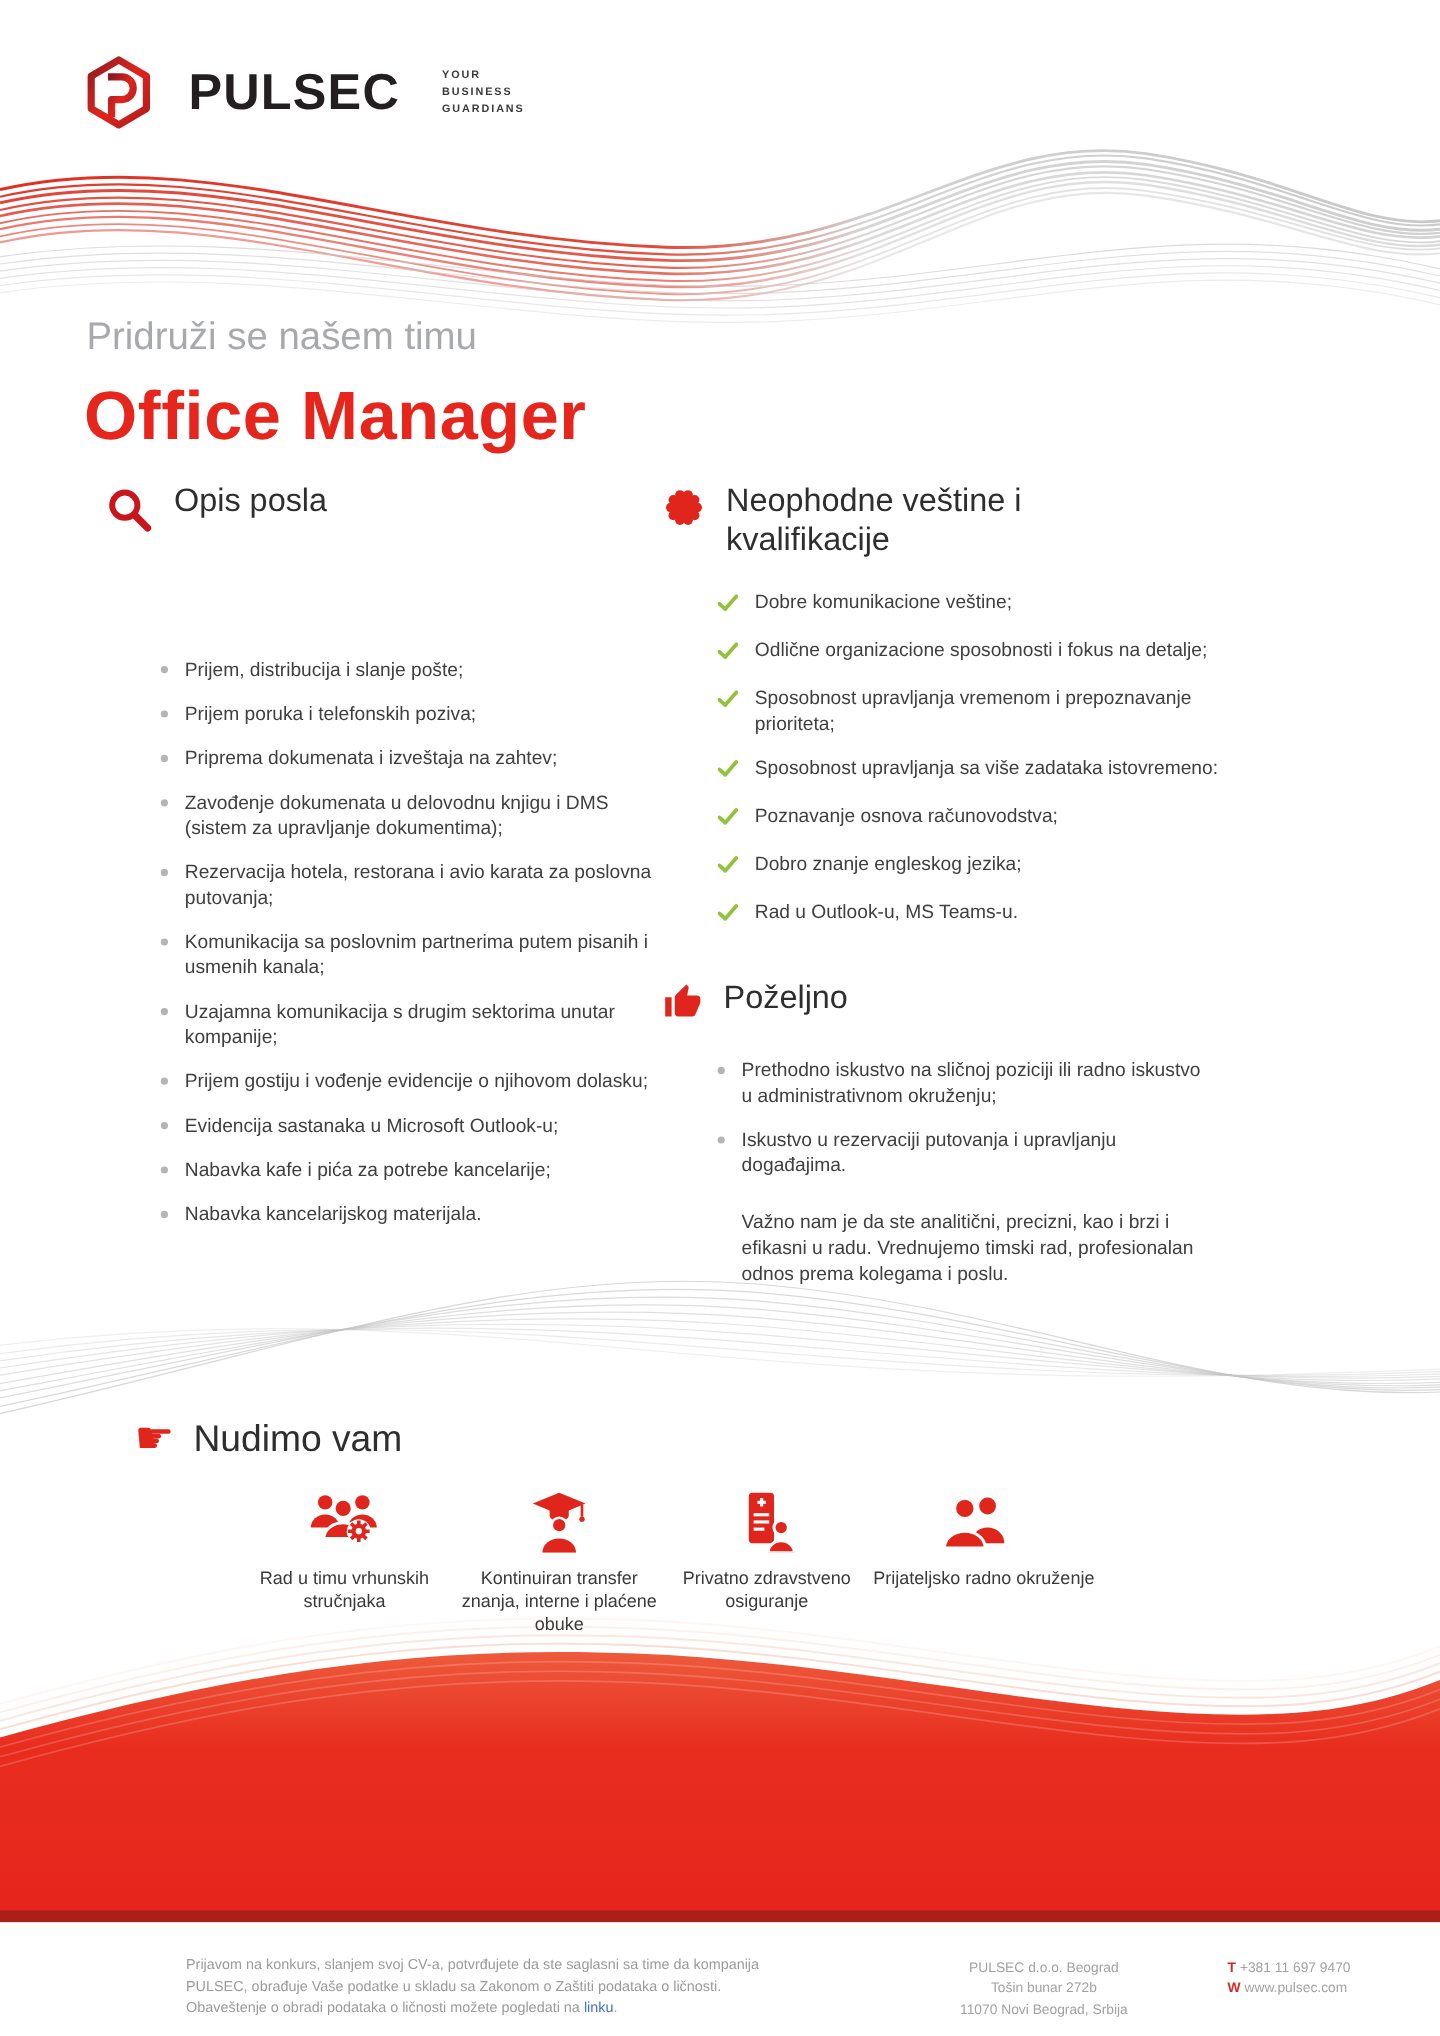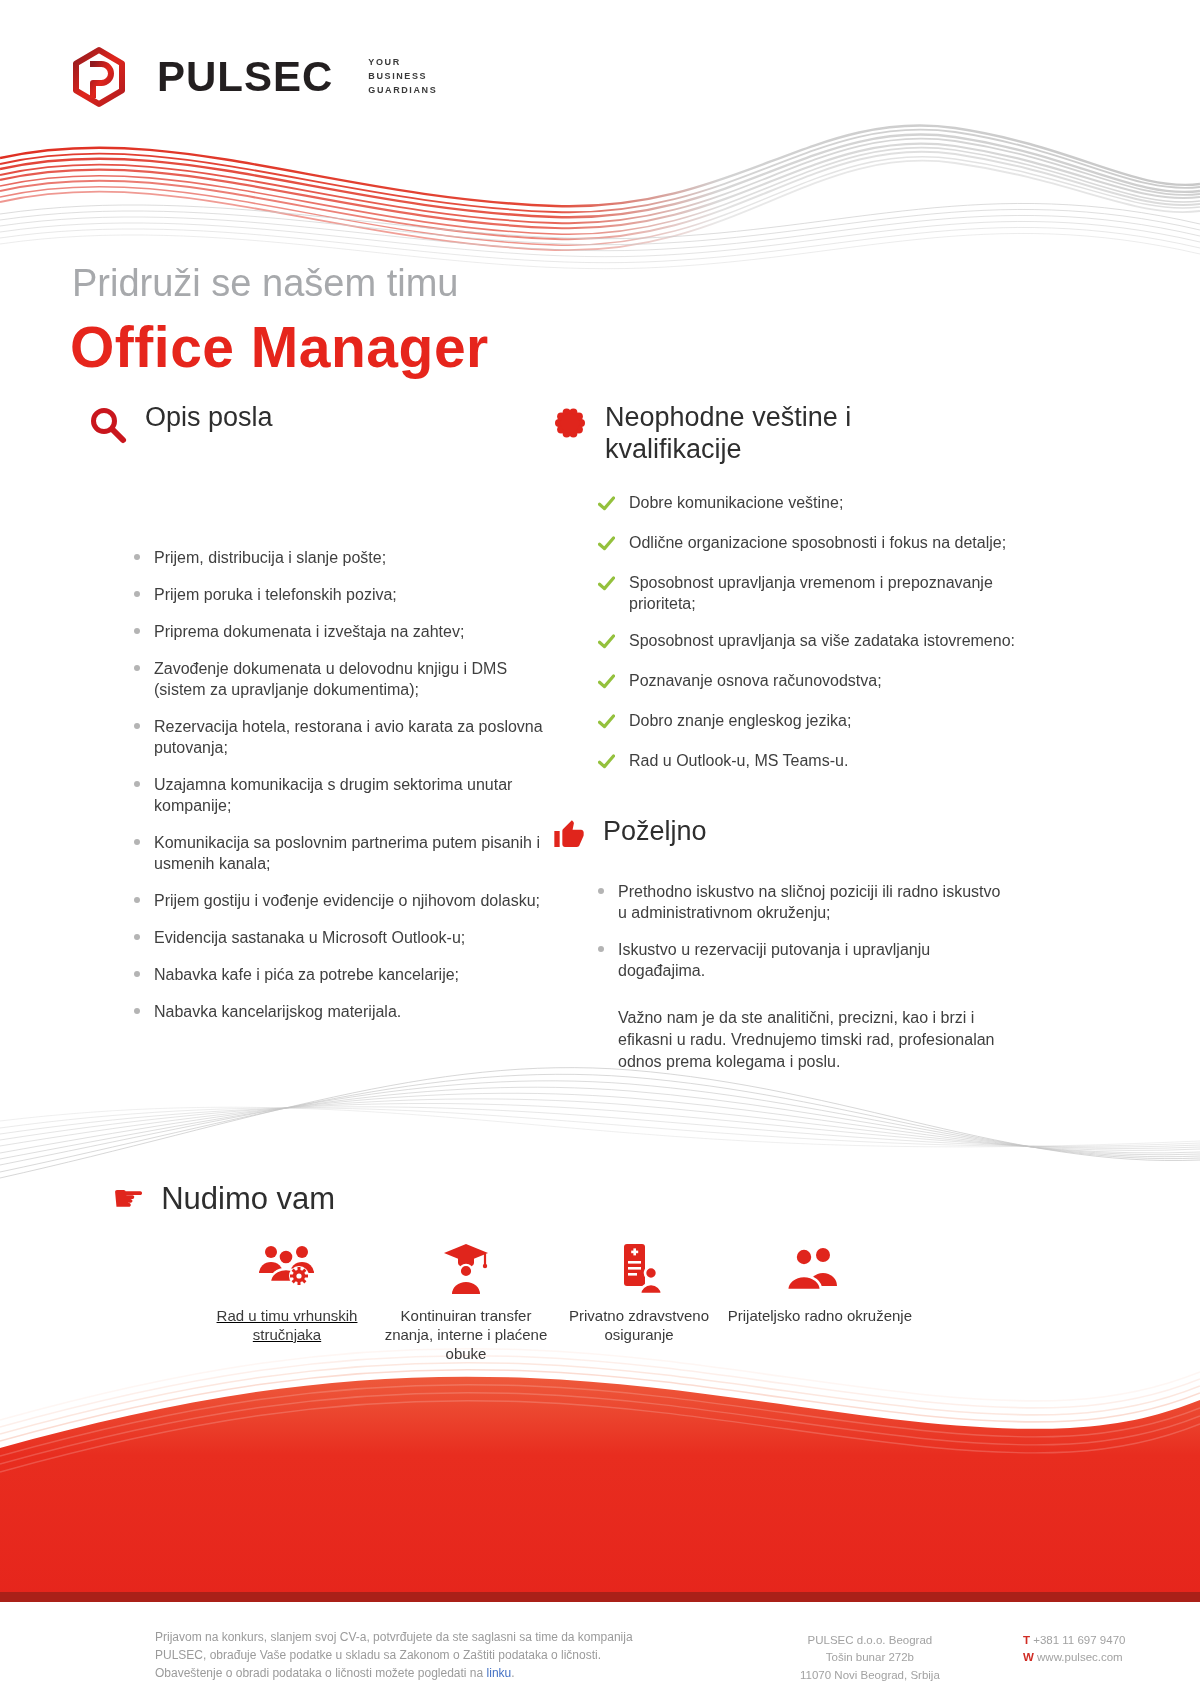--- a/index.html
+++ b/index.html
@@ -8,21 +8,21 @@
 
   
   .logo{position:absolute;left:70px;top:46px;display:flex;align-items:center;gap:29px;z-index:5;}
   .wordmark{font-size:42px;font-weight:bold;color:#231f20;letter-spacing:1px;line-height:1;}
   .tagline{font-size:9px;font-weight:bold;color:#3a3a3a;letter-spacing:1.6px;line-height:1.55;margin-left:6px;}
 
   
   .hdr-waves{position:absolute;left:0;top:96px;width:1200px;height:175px;z-index:1;}
   .mid-waves{position:absolute;left:0;top:1026px;width:1200px;height:175px;z-index:1;}
 
-  .kicker{position:absolute;left:72px;top:262px;font-size:38px;color:#a7a9ac;z-index:5;}
+  .kicker{position:absolute;left:72px;top:262px;font-size:32px;color:#a7a9ac;z-index:5;}
   .title{position:absolute;left:70px;top:314px;font-size:57px;font-weight:bold;color:#e6251c;letter-spacing:.5px;z-index:5;}
 
   .col-left{position:absolute;left:88px;top:402px;width:462px;z-index:5;}
   .col-right{position:absolute;left:552px;top:402px;width:478px;z-index:5;}
 
   .sec-head{display:flex;gap:17px;align-items:flex-start;}
   .sec-head .t{font-size:27px;color:#2e2e2e;line-height:1.18;}
   .sec-head .ic{flex:0 0 auto;margin-top:3px;}
 
   .list{list-style:none;margin:0;padding:0;display:flex;flex-direction:column;gap:16px;margin-left:46px;}
@@ -36,21 +36,21 @@
   .list-pref{margin-top:26px;}
   .note{margin:26px 0 0 66px;width:400px;font-size:16px;line-height:22px;color:#3f3f3f;}
 
   
   .offer-head{position:absolute;left:112px;top:1180px;display:flex;gap:16px;align-items:center;z-index:5;}
   .offer-head .hand{font-size:37px;color:#e0251c;line-height:1;}
   .offer-head .t{font-size:31px;color:#2e2e2e;}
   .benefit{position:absolute;top:1240px;z-index:5;text-align:center;}
   .benefit .ic{height:56px;display:flex;align-items:center;justify-content:center;}
   .benefit .lbl{margin-top:10px;font-size:15px;line-height:19px;color:#3a3a3a;}
-  .b1{left:197px;width:180px;text-decoration:underline;}
+  .b1{left:197px;width:180px;}
   .b2{left:375px;width:182px;}
   .b3{left:540px;width:198px;}
   .b4{left:714px;width:198px;text-align:right;}
 
   
   .band{position:absolute;left:0;top:1340px;width:1200px;height:262px;z-index:4;}
   .band svg{position:absolute;left:0;top:0;}
 
   
   .footer{position:absolute;left:0;top:1602px;width:1200px;height:95px;background:#fff;z-index:5;}
@@ -150,26 +150,26 @@
           <span class="txt">Zavođenje dokumenata u delovodnu knjigu i DMS (sistem za upravljanje dokumentima);</span>
         </li>
 
         <li class="row-item">
           <span class="dot"></span>
           <span class="txt">Rezervacija hotela, restorana i avio karata za poslovna putovanja;</span>
         </li>
 
         <li class="row-item">
           <span class="dot"></span>
+          <span class="txt">Komunikacija sa poslovnim partnerima putem pisanih i usmenih kanala;</span>
+        </li>
+
+        <li class="row-item">
+          <span class="dot"></span>
           <span class="txt">Uzajamna komunikacija s drugim sektorima unutar kompanije;</span>
-        </li>
-
-        <li class="row-item">
-          <span class="dot"></span>
-          <span class="txt">Komunikacija sa poslovnim partnerima putem pisanih i usmenih kanala;</span>
         </li>
 
         <li class="row-item">
           <span class="dot"></span>
           <span class="txt">Prijem gostiju i vođenje evidencije o njihovom dolasku;</span>
         </li>
 
         <li class="row-item">
           <span class="dot"></span>
           <span class="txt">Evidencija sastanaka u Microsoft Outlook-u;</span>

